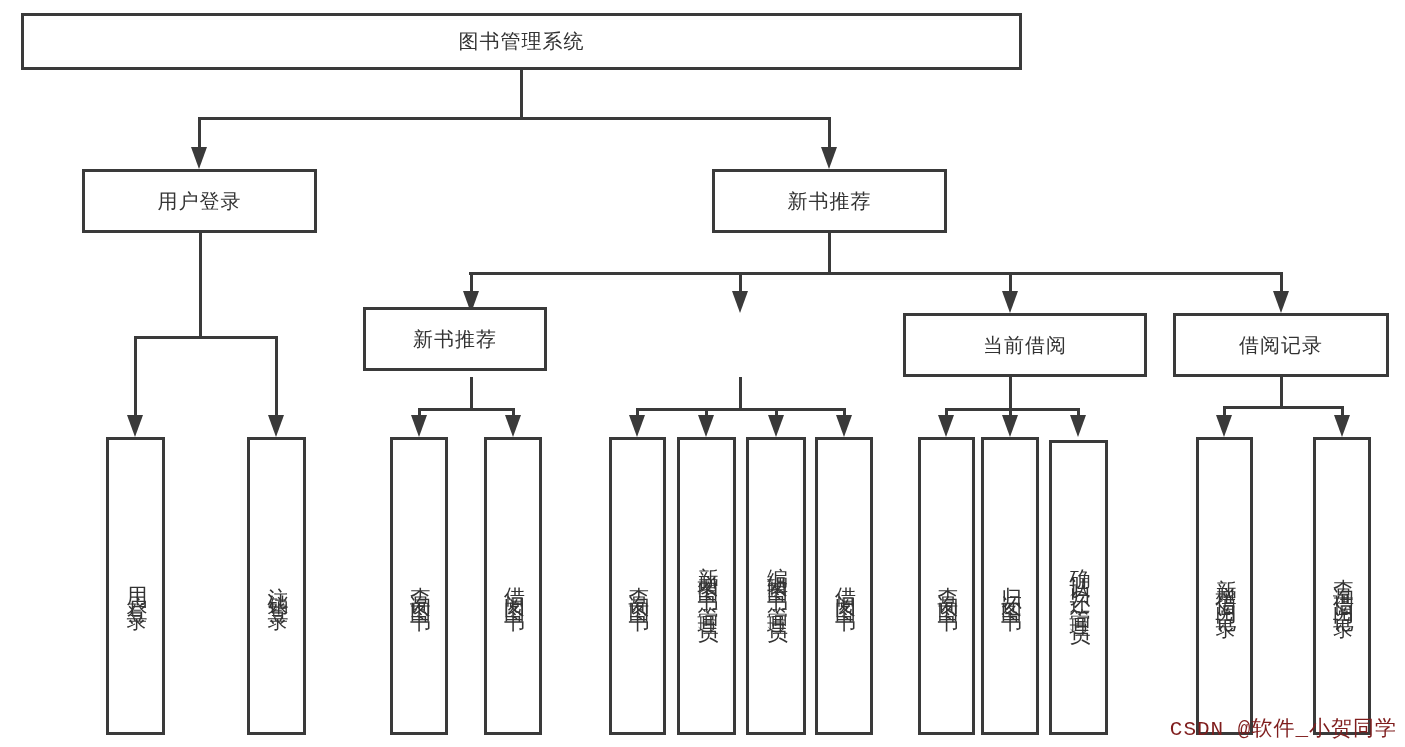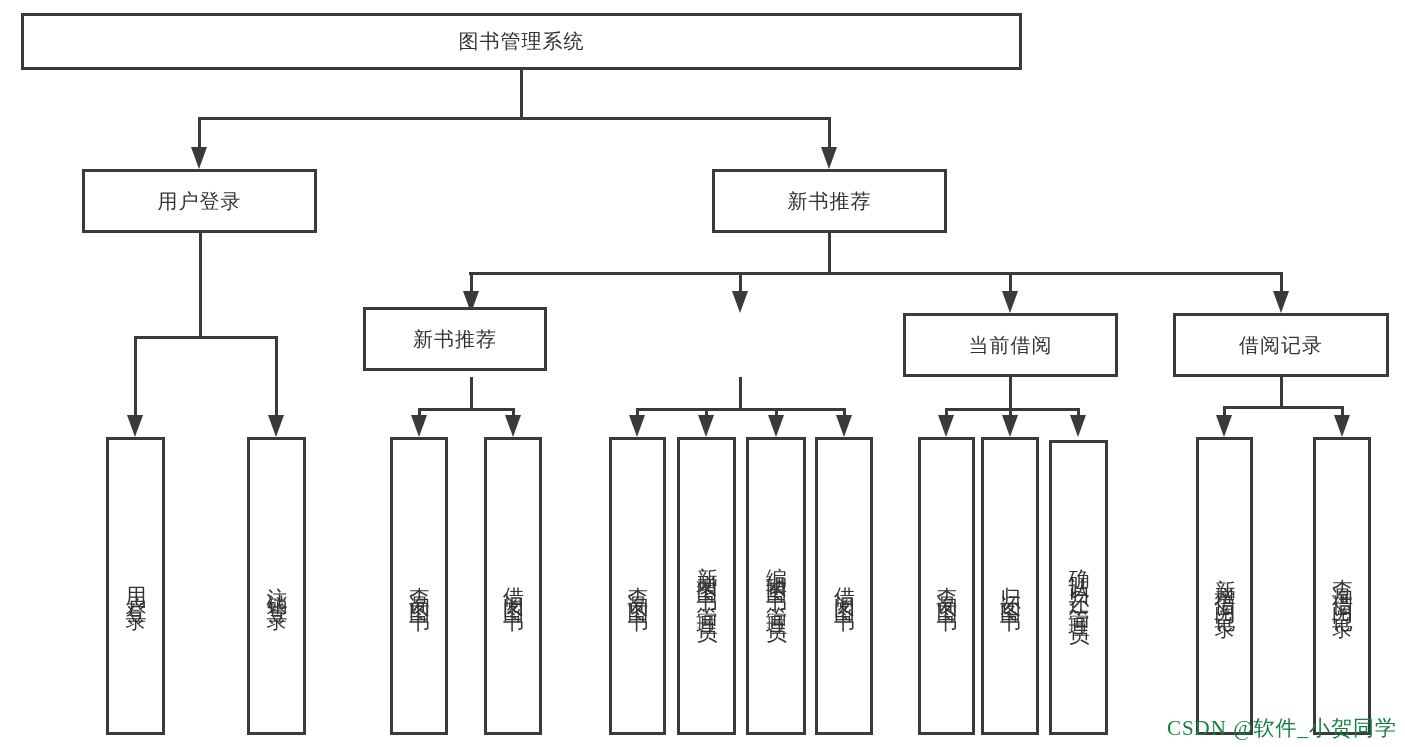--- a/index.html
+++ b/index.html
@@ -1,38 +1,38 @@
 <!DOCTYPE html>
 <html><head>
 <meta charset="utf-8">
 <style>
   html,body{margin:0;padding:0;background:#fff;}
   #canvas{
     position:relative;width:1405px;height:747px;background:#ffffff;overflow:hidden;
-    font-family:Liberation Serif, serif;color:#333333;
+    font-family:Liberation Mono, monospace;color:#333333;
   }
   .box{
     position:absolute;box-sizing:border-box;border:3px solid #3a3a3a;background:#ffffff;
     display:flex;align-items:center;justify-content:center;
   }
   .hlabel{font-size:20px;letter-spacing:1px;color:#333333;}
   .vbox .vlabel{
     writing-mode:vertical-rl;text-orientation:mixed;
     font-size:21px;letter-spacing:8px;color:#333333;line-height:1;
   }
   .vl{position:absolute;width:3px;background:#3a3a3a;}
   .hl{position:absolute;height:3px;background:#3a3a3a;}
   .ar{
     position:absolute;width:0;height:0;
     border-left:8px solid transparent;border-right:8px solid transparent;
     border-top:22px solid #3a3a3a;
   }
   .watermark{
     position:absolute;top:714px;right:8px;font-size:21px;letter-spacing:1px;
-    color:#15803d;white-space:nowrap;
+    color:#7f1d1d;white-space:nowrap;
   }
 </style>
 </head>
 <body>
 
 <div id="canvas">
 
   <div class="box" style="left:21px;top:13px;width:1001px;height:57px">
     <span class="hlabel">图书管理系统</span>
   </div>
@@ -65,21 +65,21 @@
   <div class="vl" style="left:739px;top:272px;height:20px"></div>
   <div class="ar" style="left:732px;top:291px"></div>
   <div class="vl" style="left:1009px;top:272px;height:20px"></div>
   <div class="ar" style="left:1002px;top:291px"></div>
   <div class="vl" style="left:1280px;top:272px;height:20px"></div>
   <div class="ar" style="left:1273px;top:291px"></div>
 
   <div class="box" style="left:363px;top:307px;width:184px;height:64px">
     <span class="hlabel">新书推荐</span>
   </div>
-  <div class="box" style="left:903px;top:313px;width:215px;height:64px">
+  <div class="box" style="left:903px;top:313px;width:244px;height:64px">
     <span class="hlabel">当前借阅</span>
   </div>
   <div class="box" style="left:1173px;top:313px;width:216px;height:64px">
     <span class="hlabel">借阅记录</span>
   </div>
 
   <div class="vl" style="left:470px;top:377px;height:33px"></div>
   <div class="hl" style="left:418px;top:408px;width:97px"></div>
   <div class="vl" style="left:418px;top:408px;height:8px"></div>
   <div class="ar" style="left:411px;top:415px"></div>

